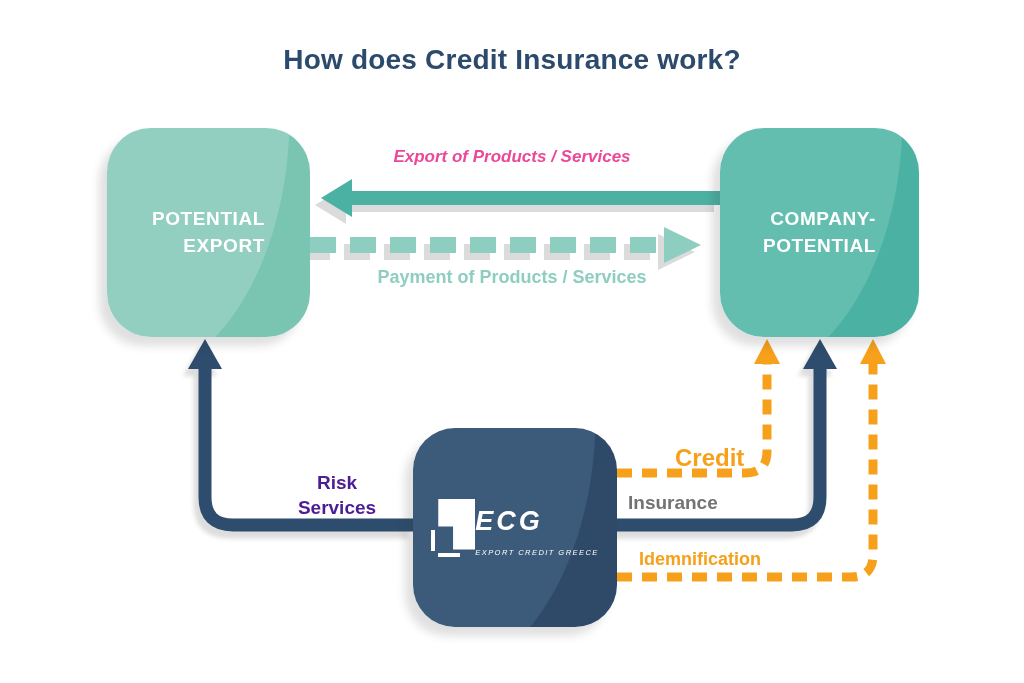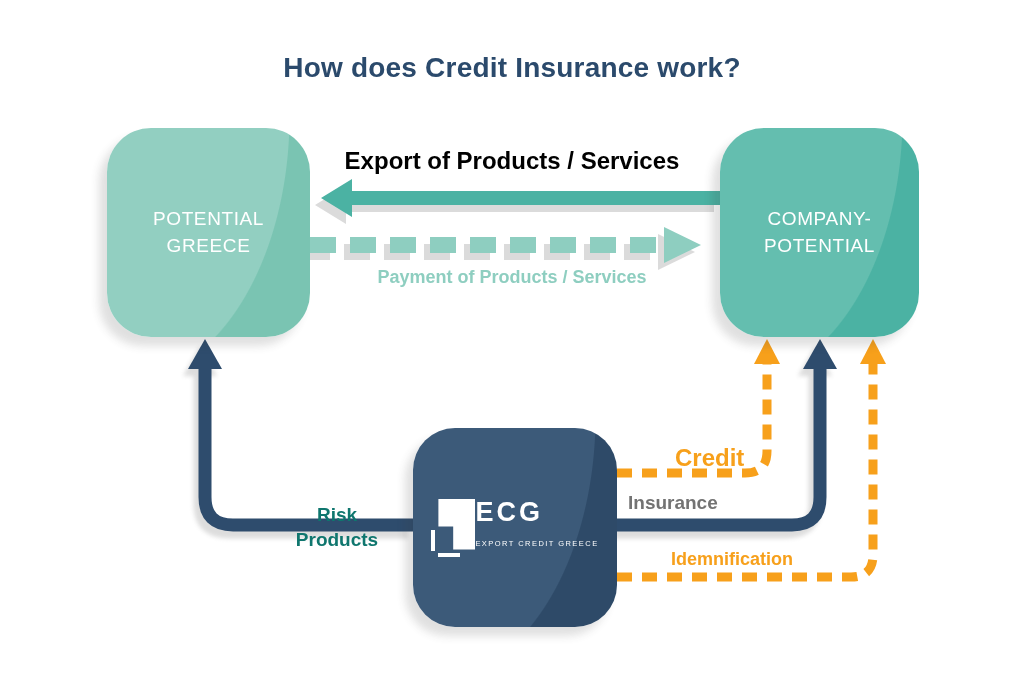--- a/index.html
+++ b/index.html
@@ -1,68 +1,68 @@
 <!DOCTYPE html>
 <html><head>
 <meta charset="utf-8">
 <style>
   html,body { margin:0; padding:0; background:#ffffff; }
   .canvas {
     position:relative; width:1024px; height:683px; background:#ffffff;
     font-family:"Liberation Sans", sans-serif; overflow:hidden;
   }
   .title {
-    position:absolute; top:52px; left:0; width:100%; text-align:center;
+    position:absolute; top:44px; left:0; width:100%; text-align:center;
     font-size:28px; font-weight:800; color:#2b4a6c; letter-spacing:0.2px;
   }
   
   .box {
     position:absolute; border-radius:44px;
     display:flex; align-items:center; justify-content:center;
     box-shadow:-8px 9px 9px rgba(60,60,60,0.16);
   }
   .box-label {
-    color:#ffffff; font-weight:normal; font-size:19px; line-height:1.38;
-    text-align:center; letter-spacing:0.6px;
+    color:#ffffff; font-weight:bold; font-size:19px; line-height:1.38;
+    text-align:right; letter-spacing:0.6px;
   }
   #box-buyer {
     left:107px; top:128px; width:203px; height:209px;
     background: radial-gradient(ellipse 165px 265px at 18px -12px, #92cfc1 0 99.4%, #7ac4b2 100%);
   }
   #box-exporter {
     left:720px; top:128px; width:199px; height:209px;
     background: radial-gradient(ellipse 165px 265px at 18px -12px, #64beaf 0 99.4%, #4bb2a3 100%);
   }
   #box-ecg {
     left:413px; top:428px; width:204px; height:199px; border-radius:42px;
     background: radial-gradient(ellipse 165px 265px at 18px -12px, #3c5a79 0 99.4%, #2e4a68 100%);
   }
   
-  .ecg-content { display:flex; align-items:flex-start; gap:0; }
+  .ecg-content { display:flex; align-items:flex-end; gap:0;font-style:italic; }
   .ecg-logo { position:relative; width:44px; height:58px; }
   .logo-main {
     position:absolute; left:7px; top:0; right:0; bottom:7px; background:#ffffff;
     clip-path: polygon(0 0, 100% 0, 100% 100%, 40% 100%, 40% 55%, 0 55%);
   }
   .logo-bar-v { position:absolute; left:0; top:31px; width:4px; height:21px; background:#ffffff; }
   .logo-bar-h { position:absolute; left:7px; bottom:0; width:22px; height:4px; background:#ffffff; }
   .ecg-acronym { color:#ffffff; font-size:27px; font-weight:bold; letter-spacing:3px; line-height:1; }
   .ecg-subtitle { color:#ffffff; font-size:7.5px; letter-spacing:1.45px; margin-top:13px; white-space:nowrap; }
   
   .arrows { position:absolute; left:0; top:0; pointer-events:none; }
   .shadow-teal  { filter: drop-shadow(-6px 7px 0px rgba(190,190,190,0.55)); }
   .shadow-navy  { filter: drop-shadow(-5px 7px 2px rgba(180,180,180,0.45)); }
   
   .flow-label { position:absolute; font-weight:bold; white-space:nowrap; }
-  #label-export  { left:0; width:100%; top:147px; text-align:center; font-size:24px; color:#000000; }
+  #label-export  { left:0; width:100%; top:147px; text-align:center; font-size:17px; color:#ec4899;font-style:italic; }
   #label-payment { left:0; width:100%; top:267px; text-align:center; font-size:18px; color:#8ecec0; }
-  #label-risk    { left:277px; top:471px; width:120px; text-align:center; font-size:19px; line-height:1.3; color:#0f766e; white-space:normal;margin-top:32px; }
+  #label-risk    { left:277px; top:471px; width:120px; text-align:center; font-size:19px; line-height:1.3; color:#4c1d95; white-space:normal; }
   #label-insurance { left:628px; top:492px; font-size:19px; color:#737373; }
   #label-credit    { left:675px; top:444px; font-size:24px; color:#f7a01b; }
-  #label-idemnification { left:639px; top:549px; font-size:18px; color:#f7a01b;margin-left:32px; }
+  #label-idemnification { left:639px; top:549px; font-size:18px; color:#f7a01b; }
 </style>
 </head>
 <body>
 
 <div class="canvas">
 
   <div class="title">How does Credit Insurance work?</div>
 
   <svg class="arrows" width="1024" height="683" viewBox="0 0 1024 683">
 
@@ -92,21 +92,21 @@
 
     <g>
       <path d="M617 577 H851 Q873 577 873 555 V362" stroke="#f7a01b" stroke-width="9" stroke-dasharray="15 10" fill="none"></path>
       <polygon points="860,364 886,364 873,339" fill="#f7a01b"></polygon>
     </g>
   </svg>
 
   <div class="box" id="box-buyer">
     <div class="box-label">
       <span>POTENTIAL</span><br>
-      <span>GREECE</span>
+      <span>EXPORT</span>
     </div>
   </div>
 
   <div class="box" id="box-exporter">
     <div class="box-label">
       <span>COMPANY-</span><br>
       <span>POTENTIAL</span>
     </div>
   </div>
 
@@ -121,19 +121,19 @@
         <div class="ecg-acronym">ECG</div>
         <div class="ecg-subtitle">EXPORT CREDIT GREECE</div>
       </div>
     </div>
   </div>
 
   <div class="flow-label" id="label-export">Export of Products / Services</div>
   <div class="flow-label" id="label-payment">Payment of Products / Services</div>
   <div class="flow-label" id="label-risk">
     <span>Risk</span><br>
-    <span>Products</span>
+    <span>Services</span>
   </div>
   <div class="flow-label" id="label-insurance">Insurance</div>
   <div class="flow-label" id="label-credit">Credit</div>
   <div class="flow-label" id="label-idemnification">Idemnification</div>
 
 </div>
 
 </body></html>

